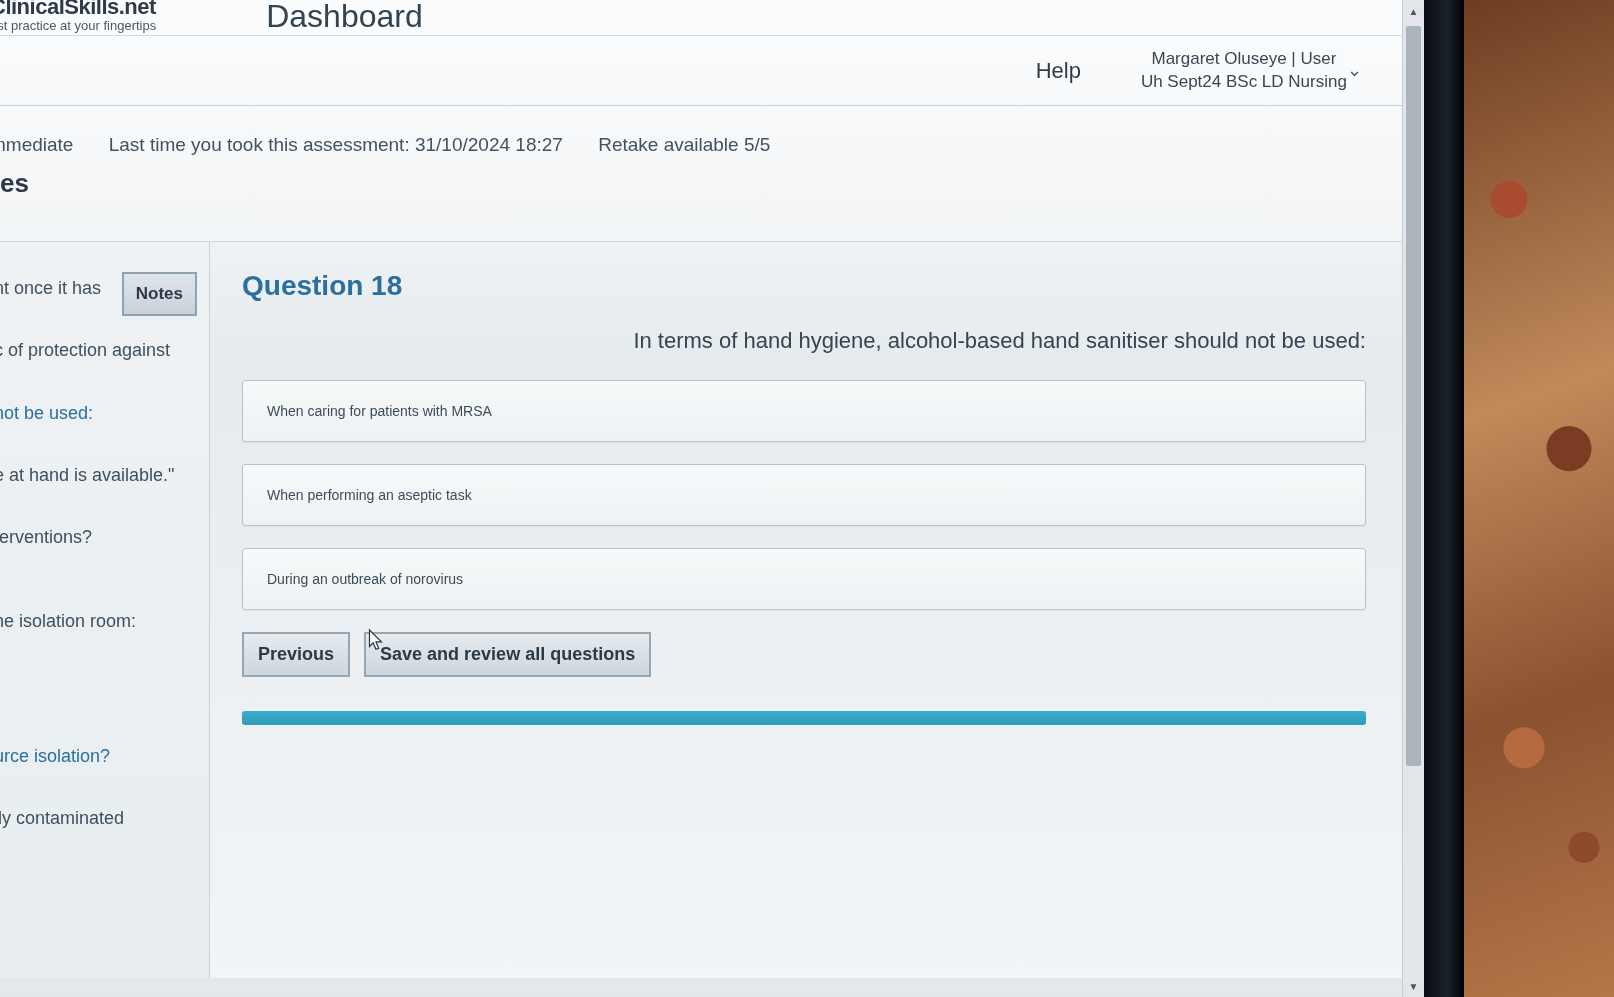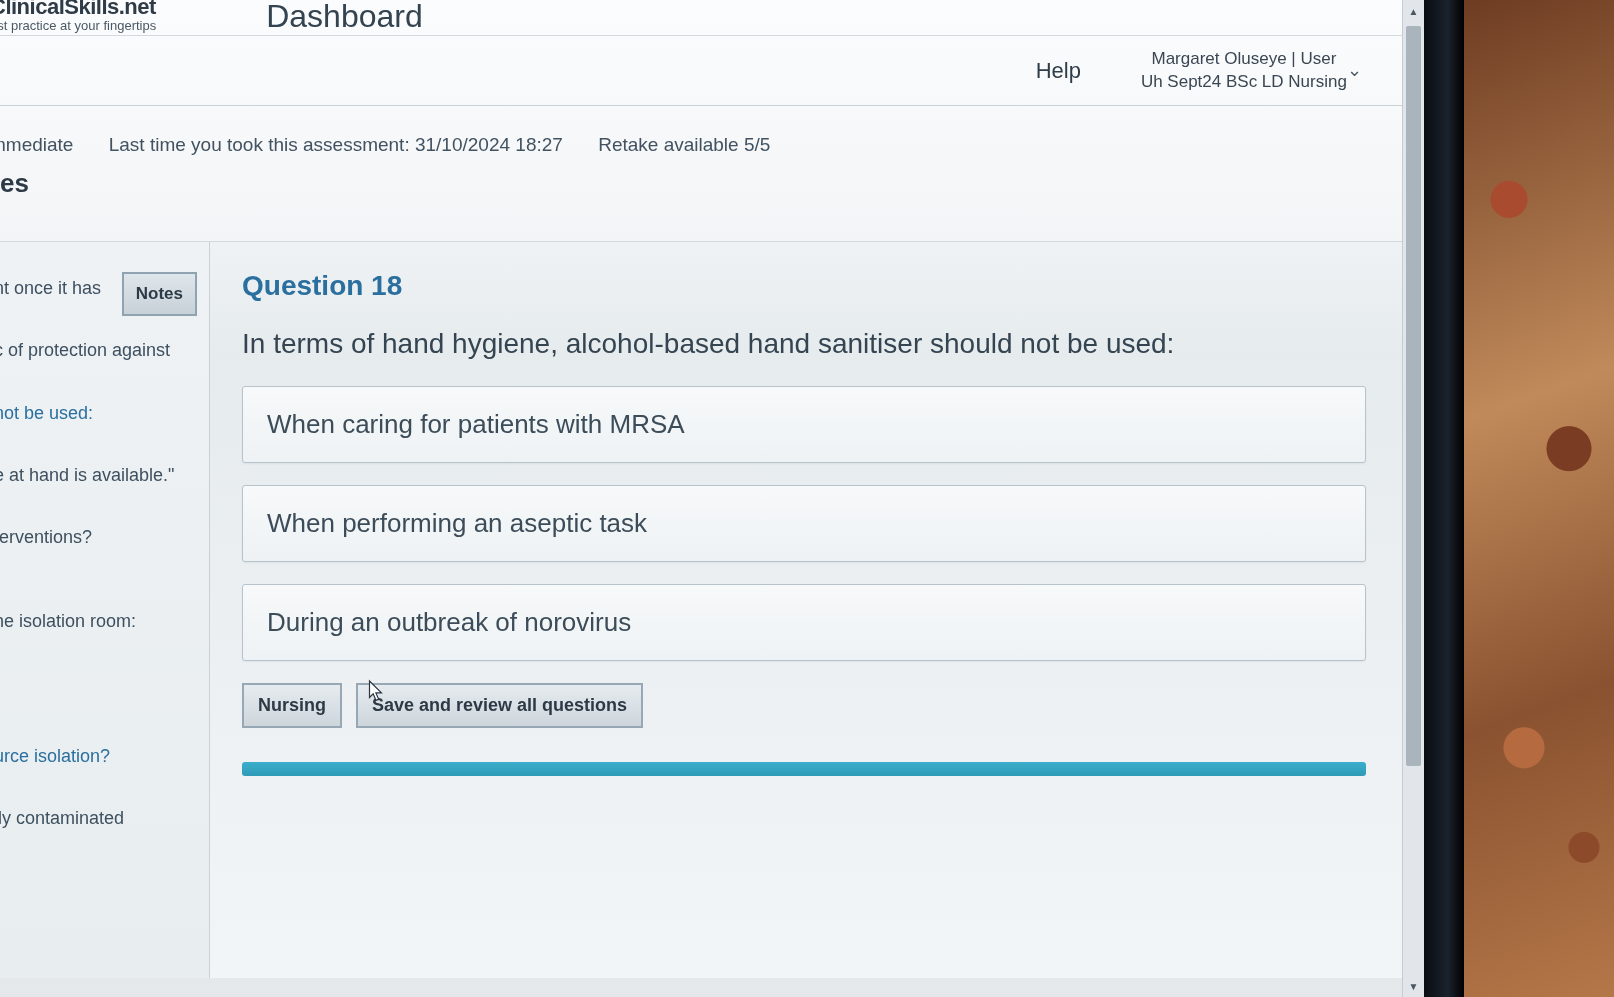--- a/index.html
+++ b/index.html
@@ -152,31 +152,32 @@
     flex: 1;
     padding: 28px 36px 0 32px;
   }
   .q-title {
     font-size: 28px;
     font-weight: 700;
     color: #2a6f9e;
     margin-bottom: 26px;
   }
   .q-text {
-    font-size: 28px;
+    font-size: 22px;
     color: #354451;
     margin-bottom: 26px;
+    text-align: right;
   }
 
   .answer {
     background: linear-gradient(180deg, #f7f9fa, #eef2f4);
     border: 1px solid #b7c3cc;
     border-radius: 3px;
     padding: 22px 24px;
-    font-size: 26px;
+    font-size: 14px;
     color: #3c4c59;
     margin-bottom: 22px;
     cursor: pointer;
     box-shadow: 0 1px 2px rgba(0,0,0,0.05);
   }
 
   .nav-row { display: flex; gap: 14px; margin-top: 6px; position: relative; }
   .nav-btn {
     background: linear-gradient(180deg, #e6ebef, #cdd6dc);
     border: 2px solid #97a8b4;
@@ -262,21 +263,21 @@
 
     <div class="main">
       <div class="q-title">Question 18</div>
       <div class="q-text">In terms of hand hygiene, alcohol-based hand sanitiser should not be used:</div>
 
       <div class="answer">When caring for patients with MRSA</div>
       <div class="answer">When performing an aseptic task</div>
       <div class="answer">During an outbreak of norovirus</div>
 
       <div class="nav-row">
-        <button class="nav-btn">Nursing</button>
+        <button class="nav-btn">Previous</button>
         <button class="nav-btn">Save and review all questions</button>
         <svg class="cursor-icon" viewBox="0 0 24 28">
           <path d="M6 2 L6 20 L10 16 L13 23 L16 22 L13 15 L19 15 Z" fill="#fdfdfd" stroke="#2a3540" stroke-width="1.3"></path>
         </svg>
       </div>
 
       <div class="progress"></div>
     </div>
 
   </div>

